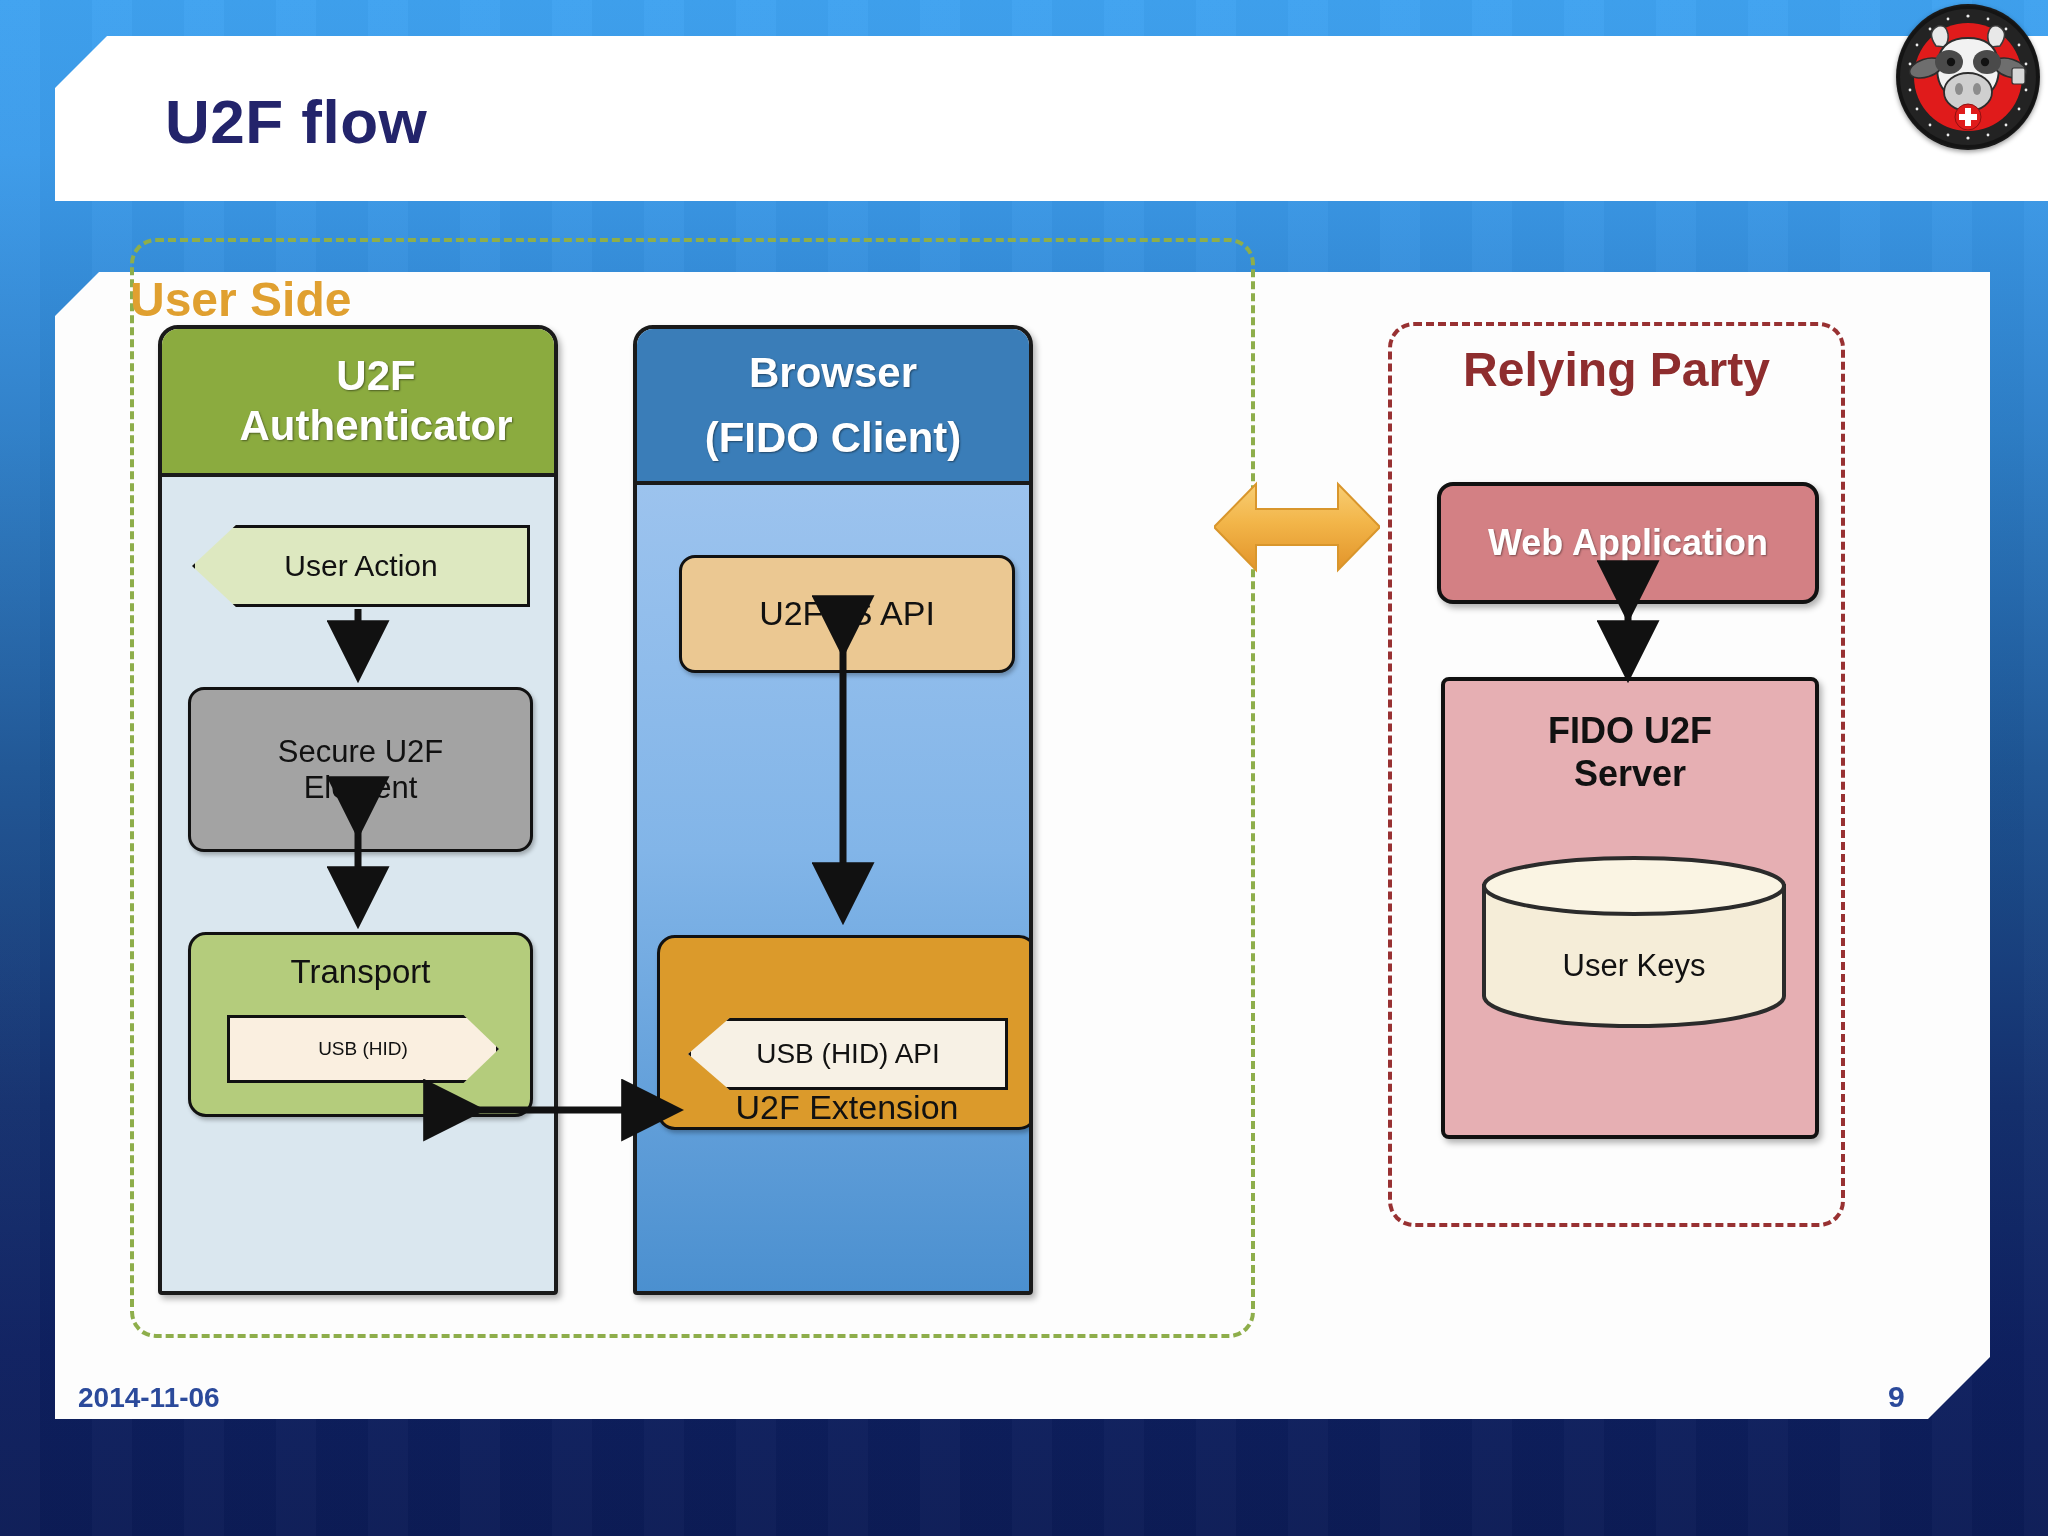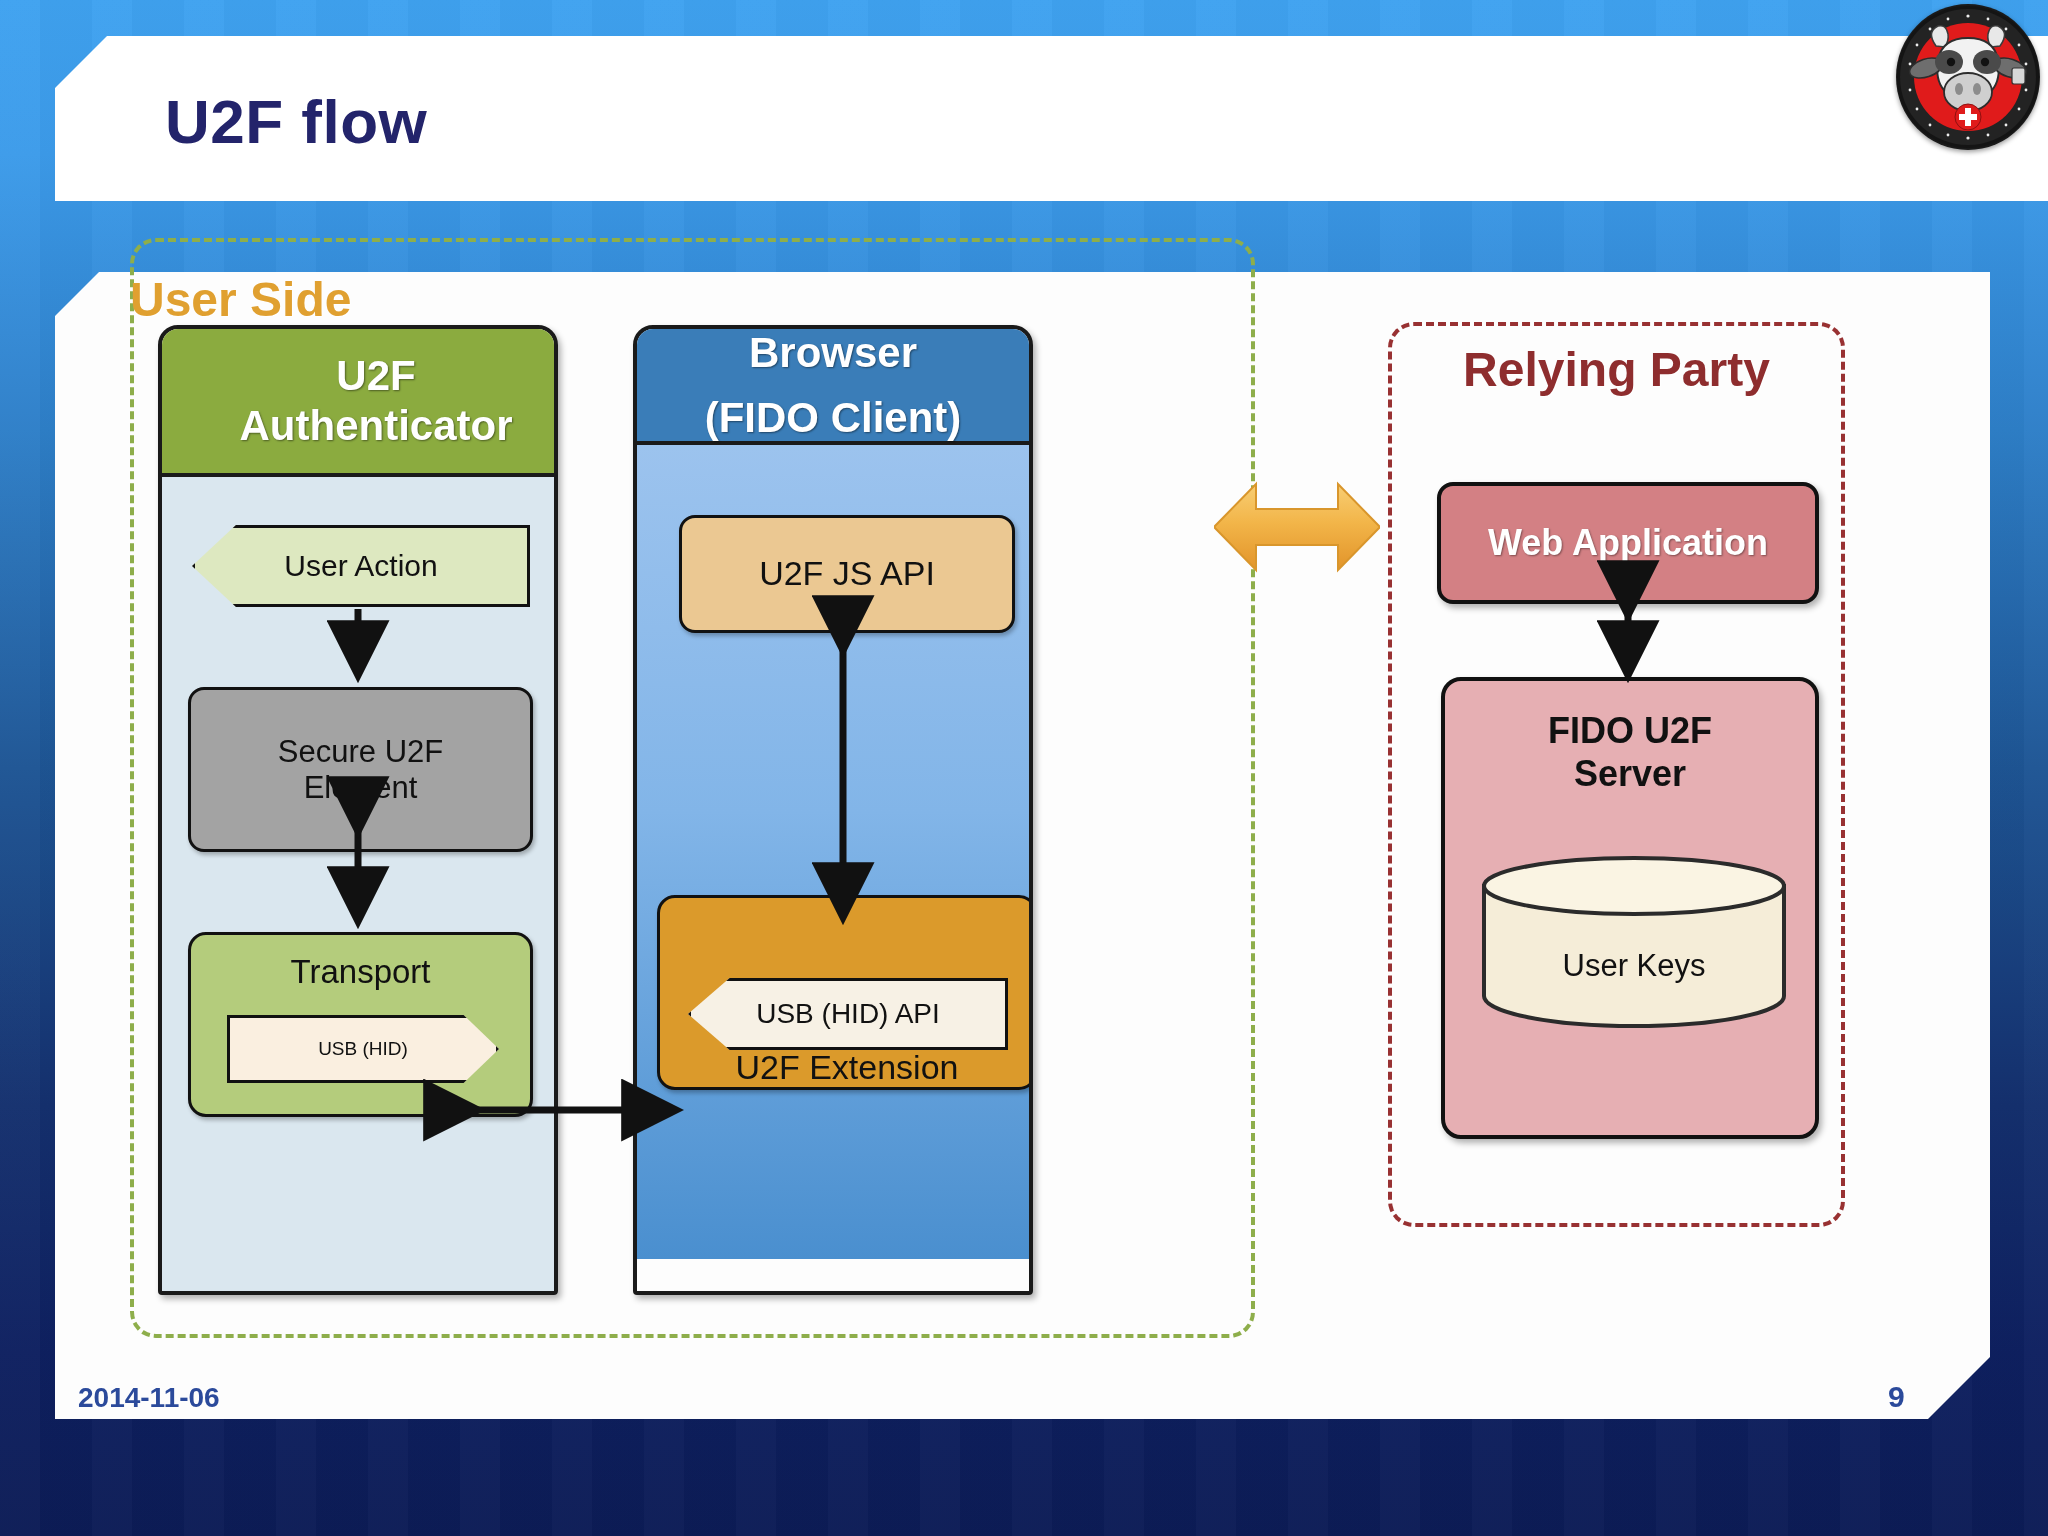--- a/index.html
+++ b/index.html
@@ -173,21 +173,21 @@
   #box-authenticator .column-body {
     height: calc(100% - 148px);
     background: #DAE7EF;
   }
 
   #box-browser {
     left: 578px; top: 53px;
     width: 400px; height: 970px;
   }
   #box-browser .column-head {
-    height: 116px;
+    height: 156px;
     background: #3A7DB8;
     gap: 15px;
   }
   #box-browser .column-body {
     height: calc(100% - 148px);
     background: linear-gradient(180deg, #9CC3EE 0%, #82B5E8 45%, #4A8FCF 100%);
   }
 
   
   .node {
@@ -285,21 +285,21 @@
     font-size: 36px; font-weight: bold;
     text-shadow: 1px 1px 2px rgba(0,0,0,0.40);
     box-shadow: 3px 4px 6px rgba(0,0,0,0.30);
   }
   #node-server {
     position: absolute;
     left: 1386px; top: 405px;
     width: 378px; height: 462px;
     background: #E6AFB3;
     border: 4px solid #111;
-    border-radius: 20px;
+    border-radius: 8px;
     box-shadow: 3px 4px 6px rgba(0,0,0,0.30);
     padding-left: 20px;
   }
   #node-server-label {
     position: absolute;
     left: 0; top: 28px; width: 100%;
     text-align: center;
     font-size: 36px; font-weight: bold;
     color: #111; line-height: 1.2;
   }

